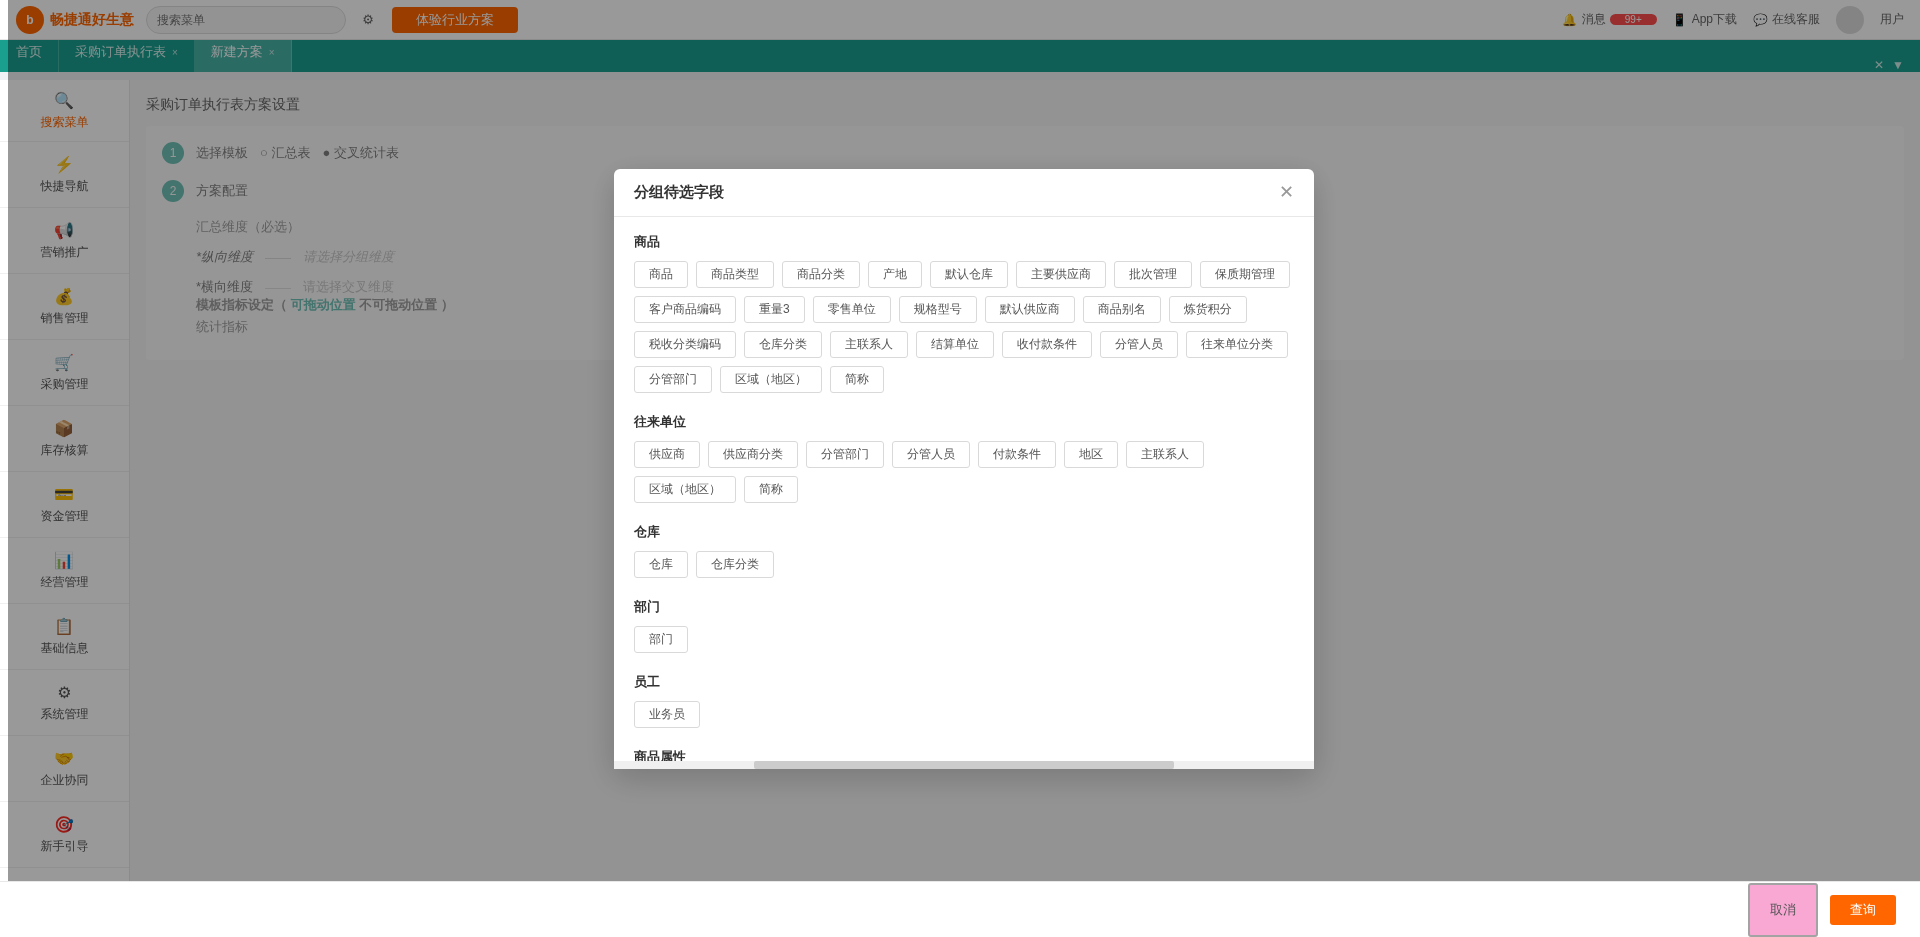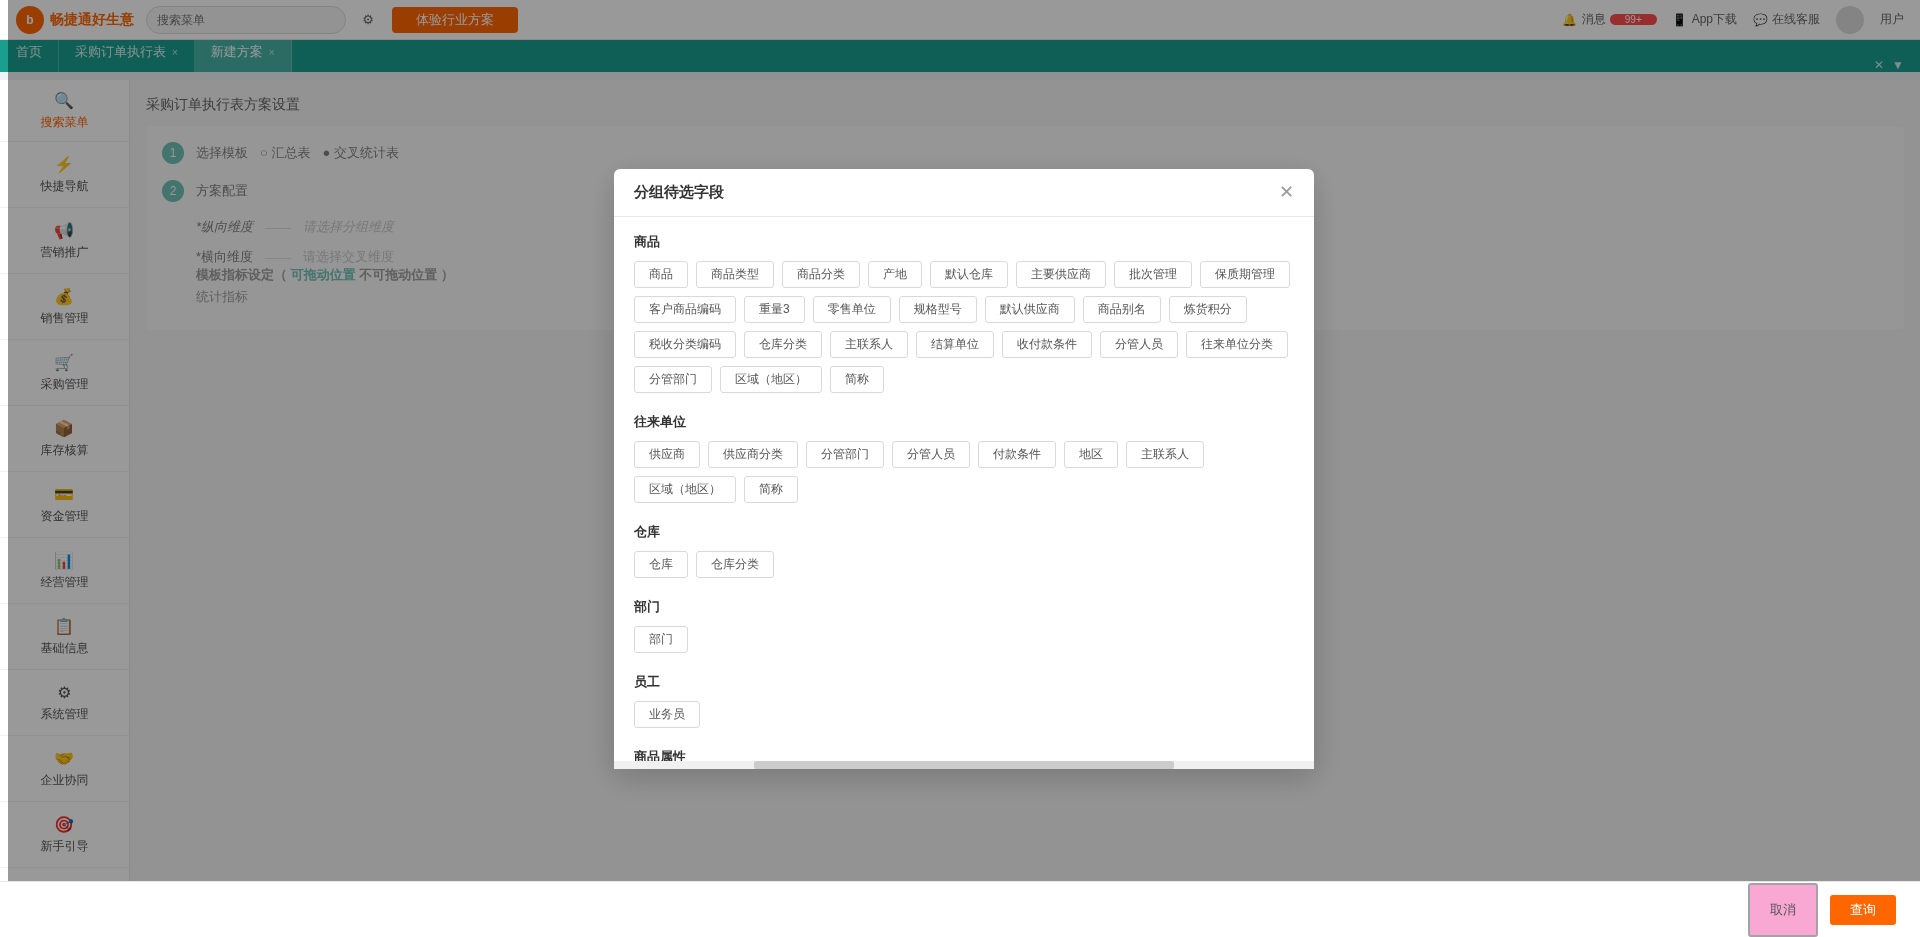--- a/index.html
+++ b/index.html
@@ -431,20 +431,21 @@
     <div class="step-row">
       <div class="step-num">1</div>
       <span>选择模板</span>
       <span>○ 汇总表</span>
       <span>● 交叉统计表</span>
     </div>
     <div class="step-row">
       <div class="step-num">2</div>
       <span>方案配置</span>
     </div>
+    <div style="padding-left: 34px; color: #666; margin-bottom: 12px;">汇总维度（必选）</div>
     <div style="padding-left: 34px; display: flex; align-items: center; gap: 12px; margin-bottom: 12px; font-style: italic;">
       <span>*纵向维度</span>
       <span style="color: #ccc;">——</span>
       <span style="color: #aaa;">请选择分组维度</span>
     </div>
     <div style="padding-left: 34px; display: flex; align-items: center; gap: 12px; margin-bottom: 0;">
       <span>*横向维度</span>
       <span style="color: #ccc;">——</span>
       <span style="color: #aaa;">请选择交叉维度</span>
     </div>

